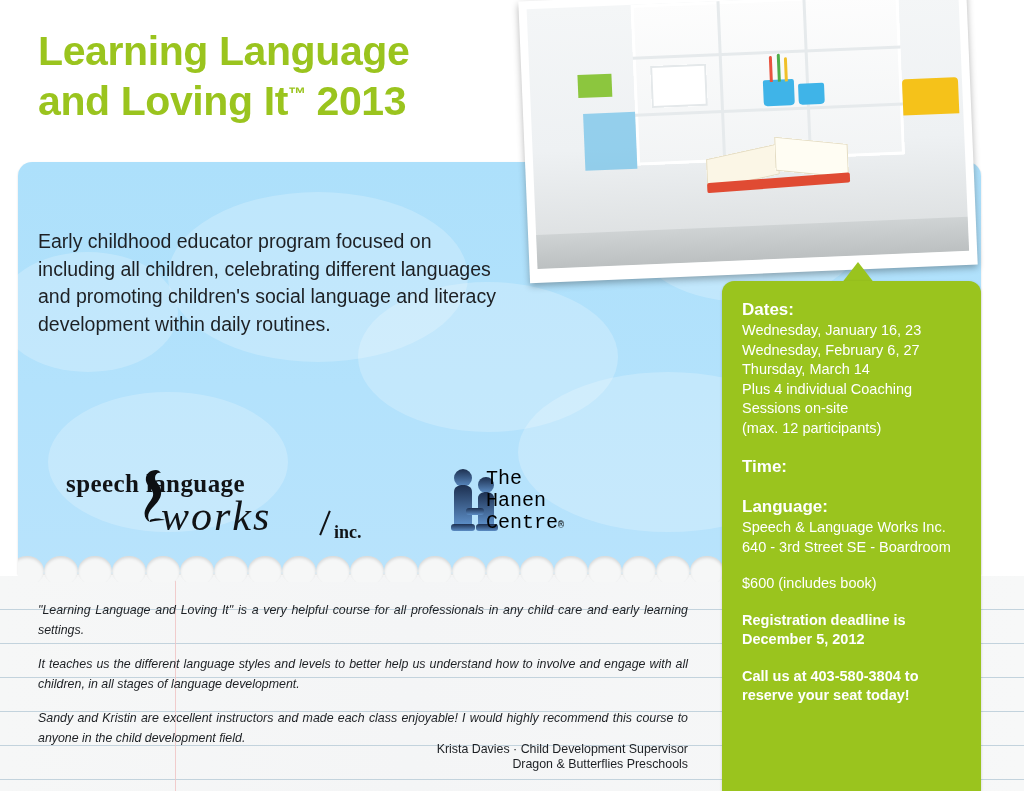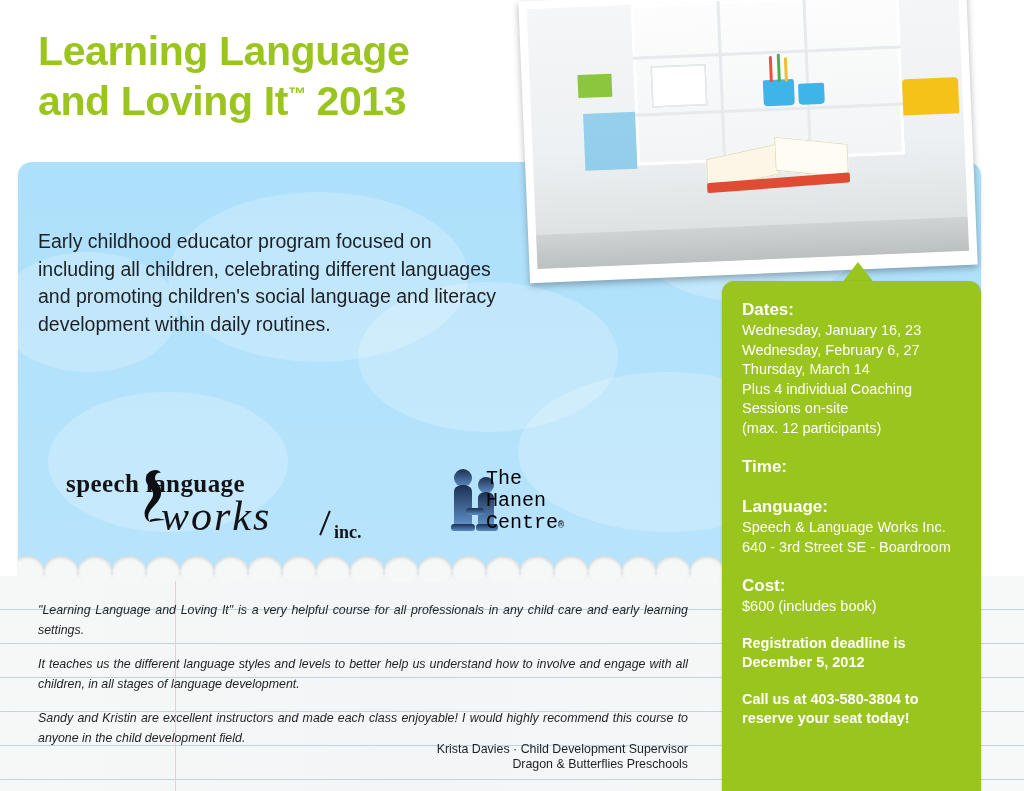--- a/index.html
+++ b/index.html
@@ -508,21 +508,20 @@
         <span class="g-head">Time:</span>
       </div>
 
       <div class="g-block">
         <span class="g-head">Language:</span>
         <span class="g-line">Speech &amp; Language Works Inc.</span>
         <span class="g-line">640 - 3rd Street SE - Boardroom</span>
       </div>
 
       <div class="g-block">
-        <span class="g-head">Cost:</span>
         <span class="g-line">$600 (includes book)</span>
       </div>
 
       <div class="g-bold-block">
         <span class="g-line">Registration deadline is</span>
         <span class="g-line">December 5, 2012</span>
       </div>
 
       <div class="g-bold-block">
         <span class="g-line">Call us at 403-580-3804 to</span>

